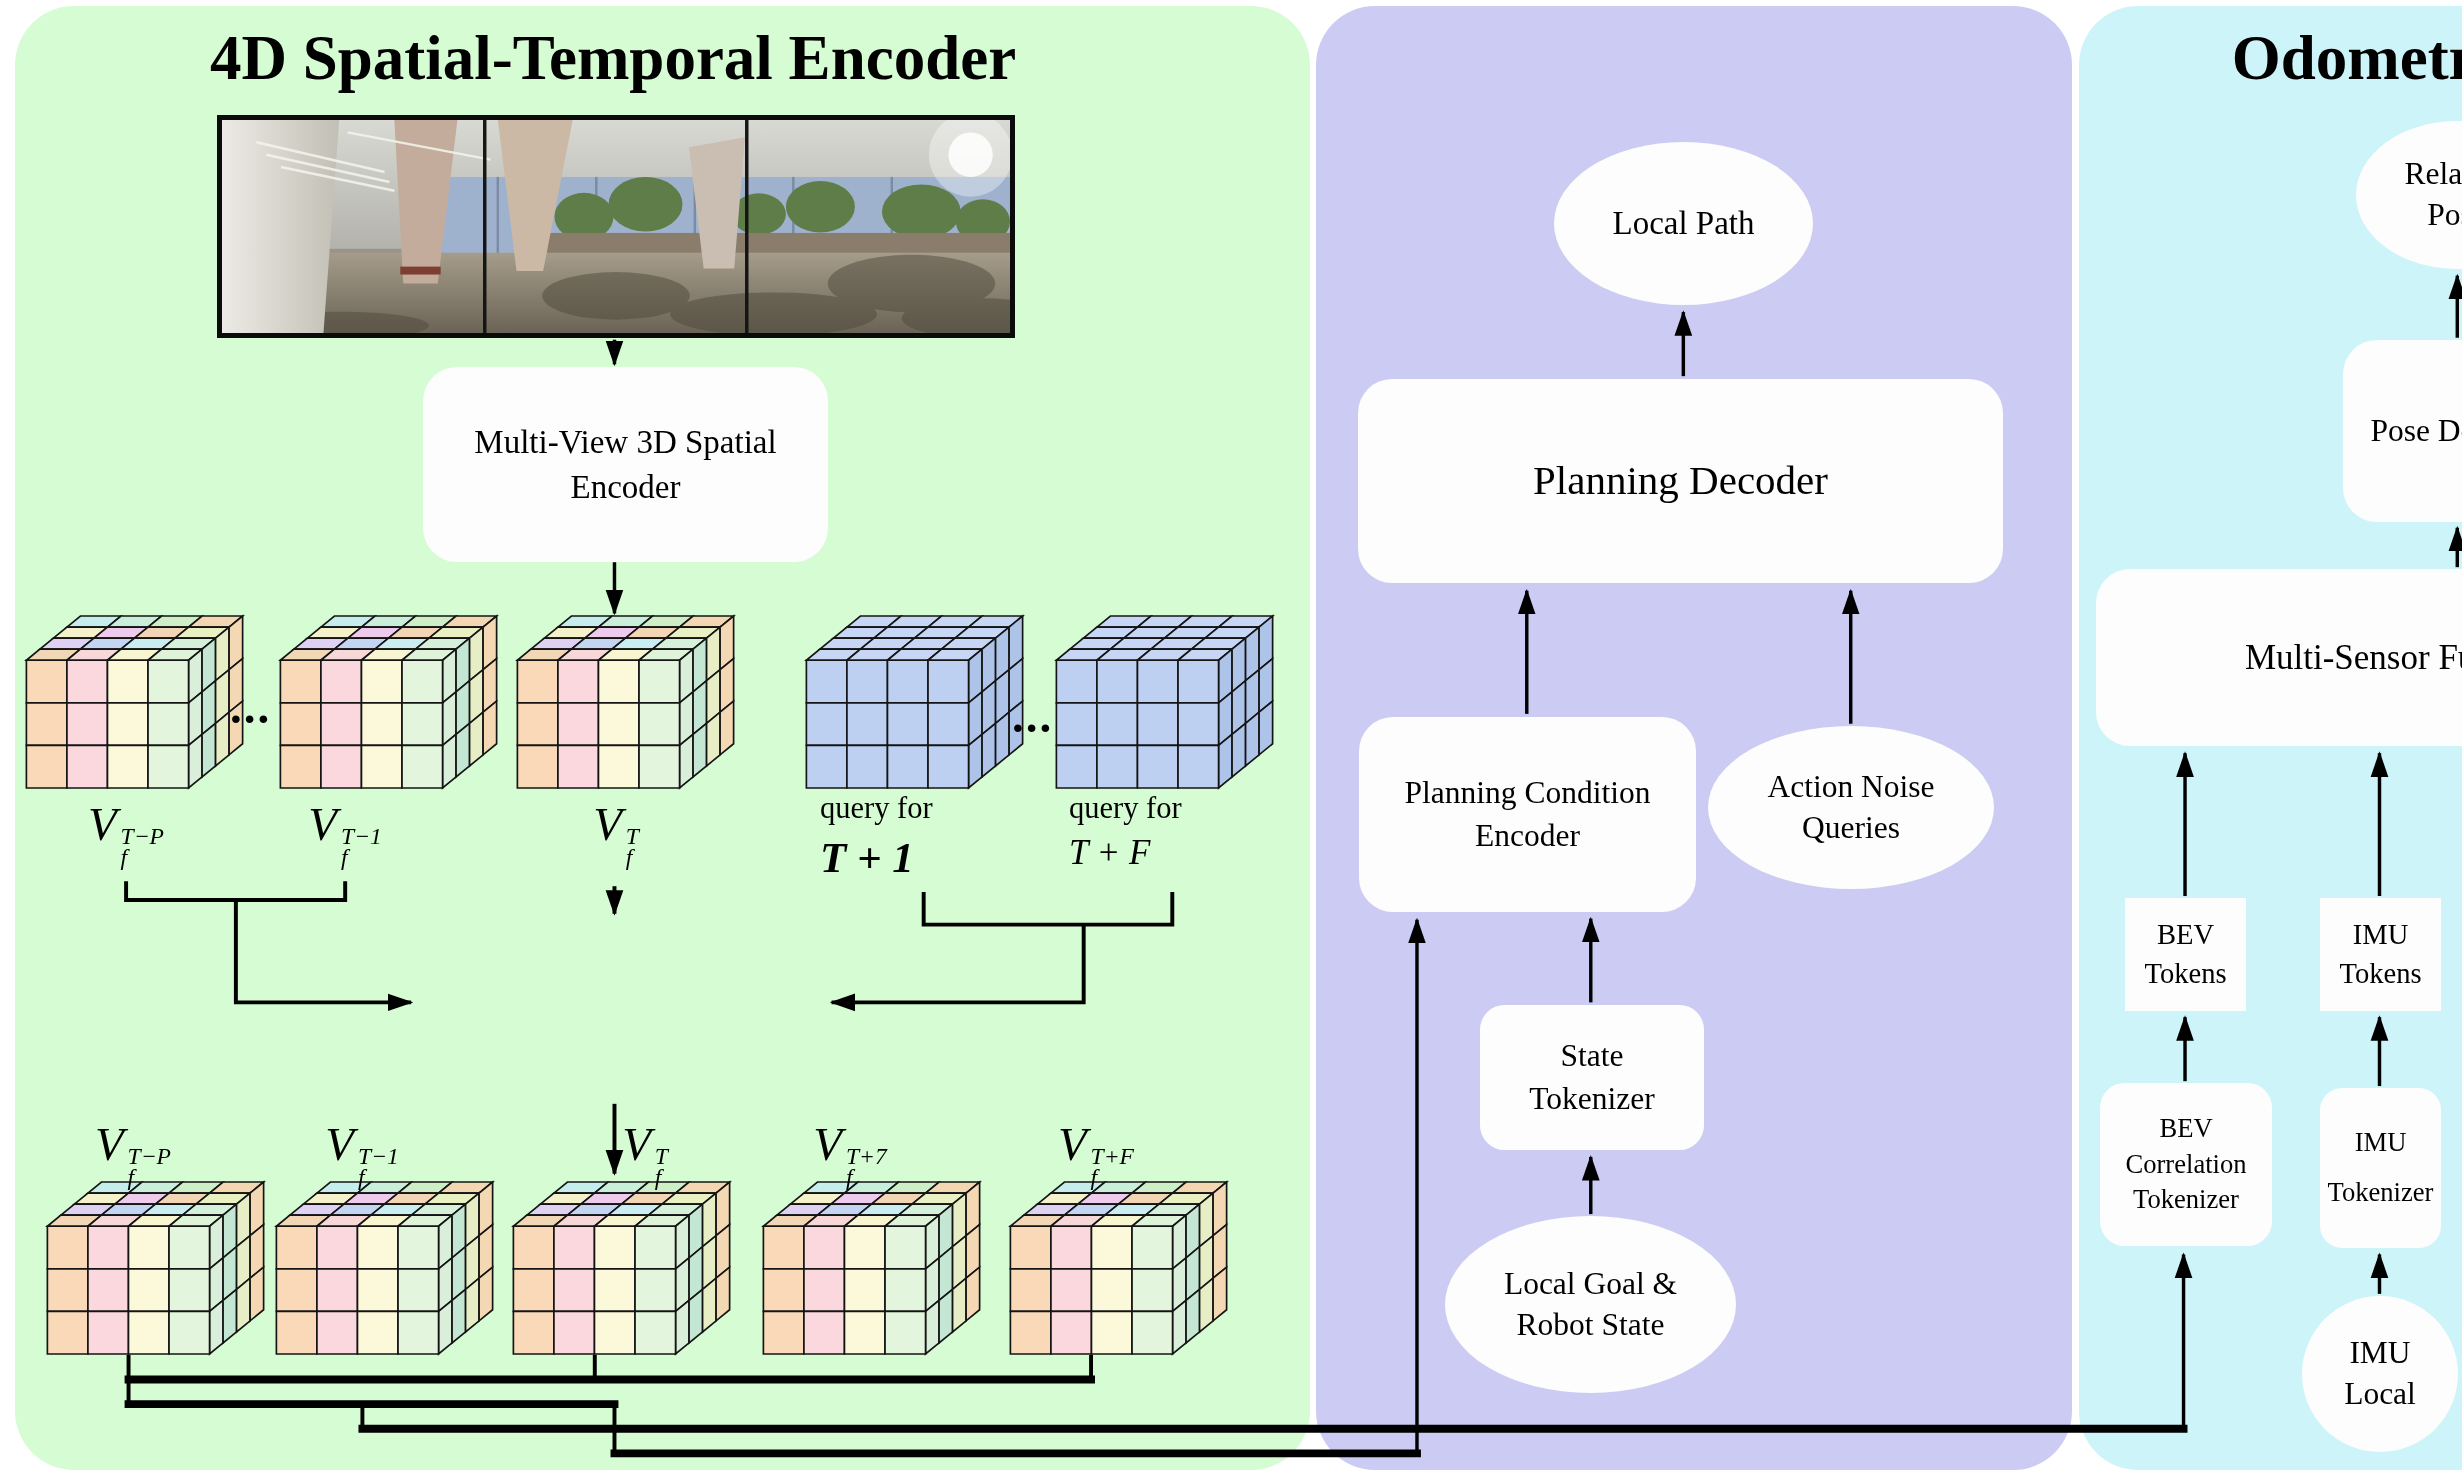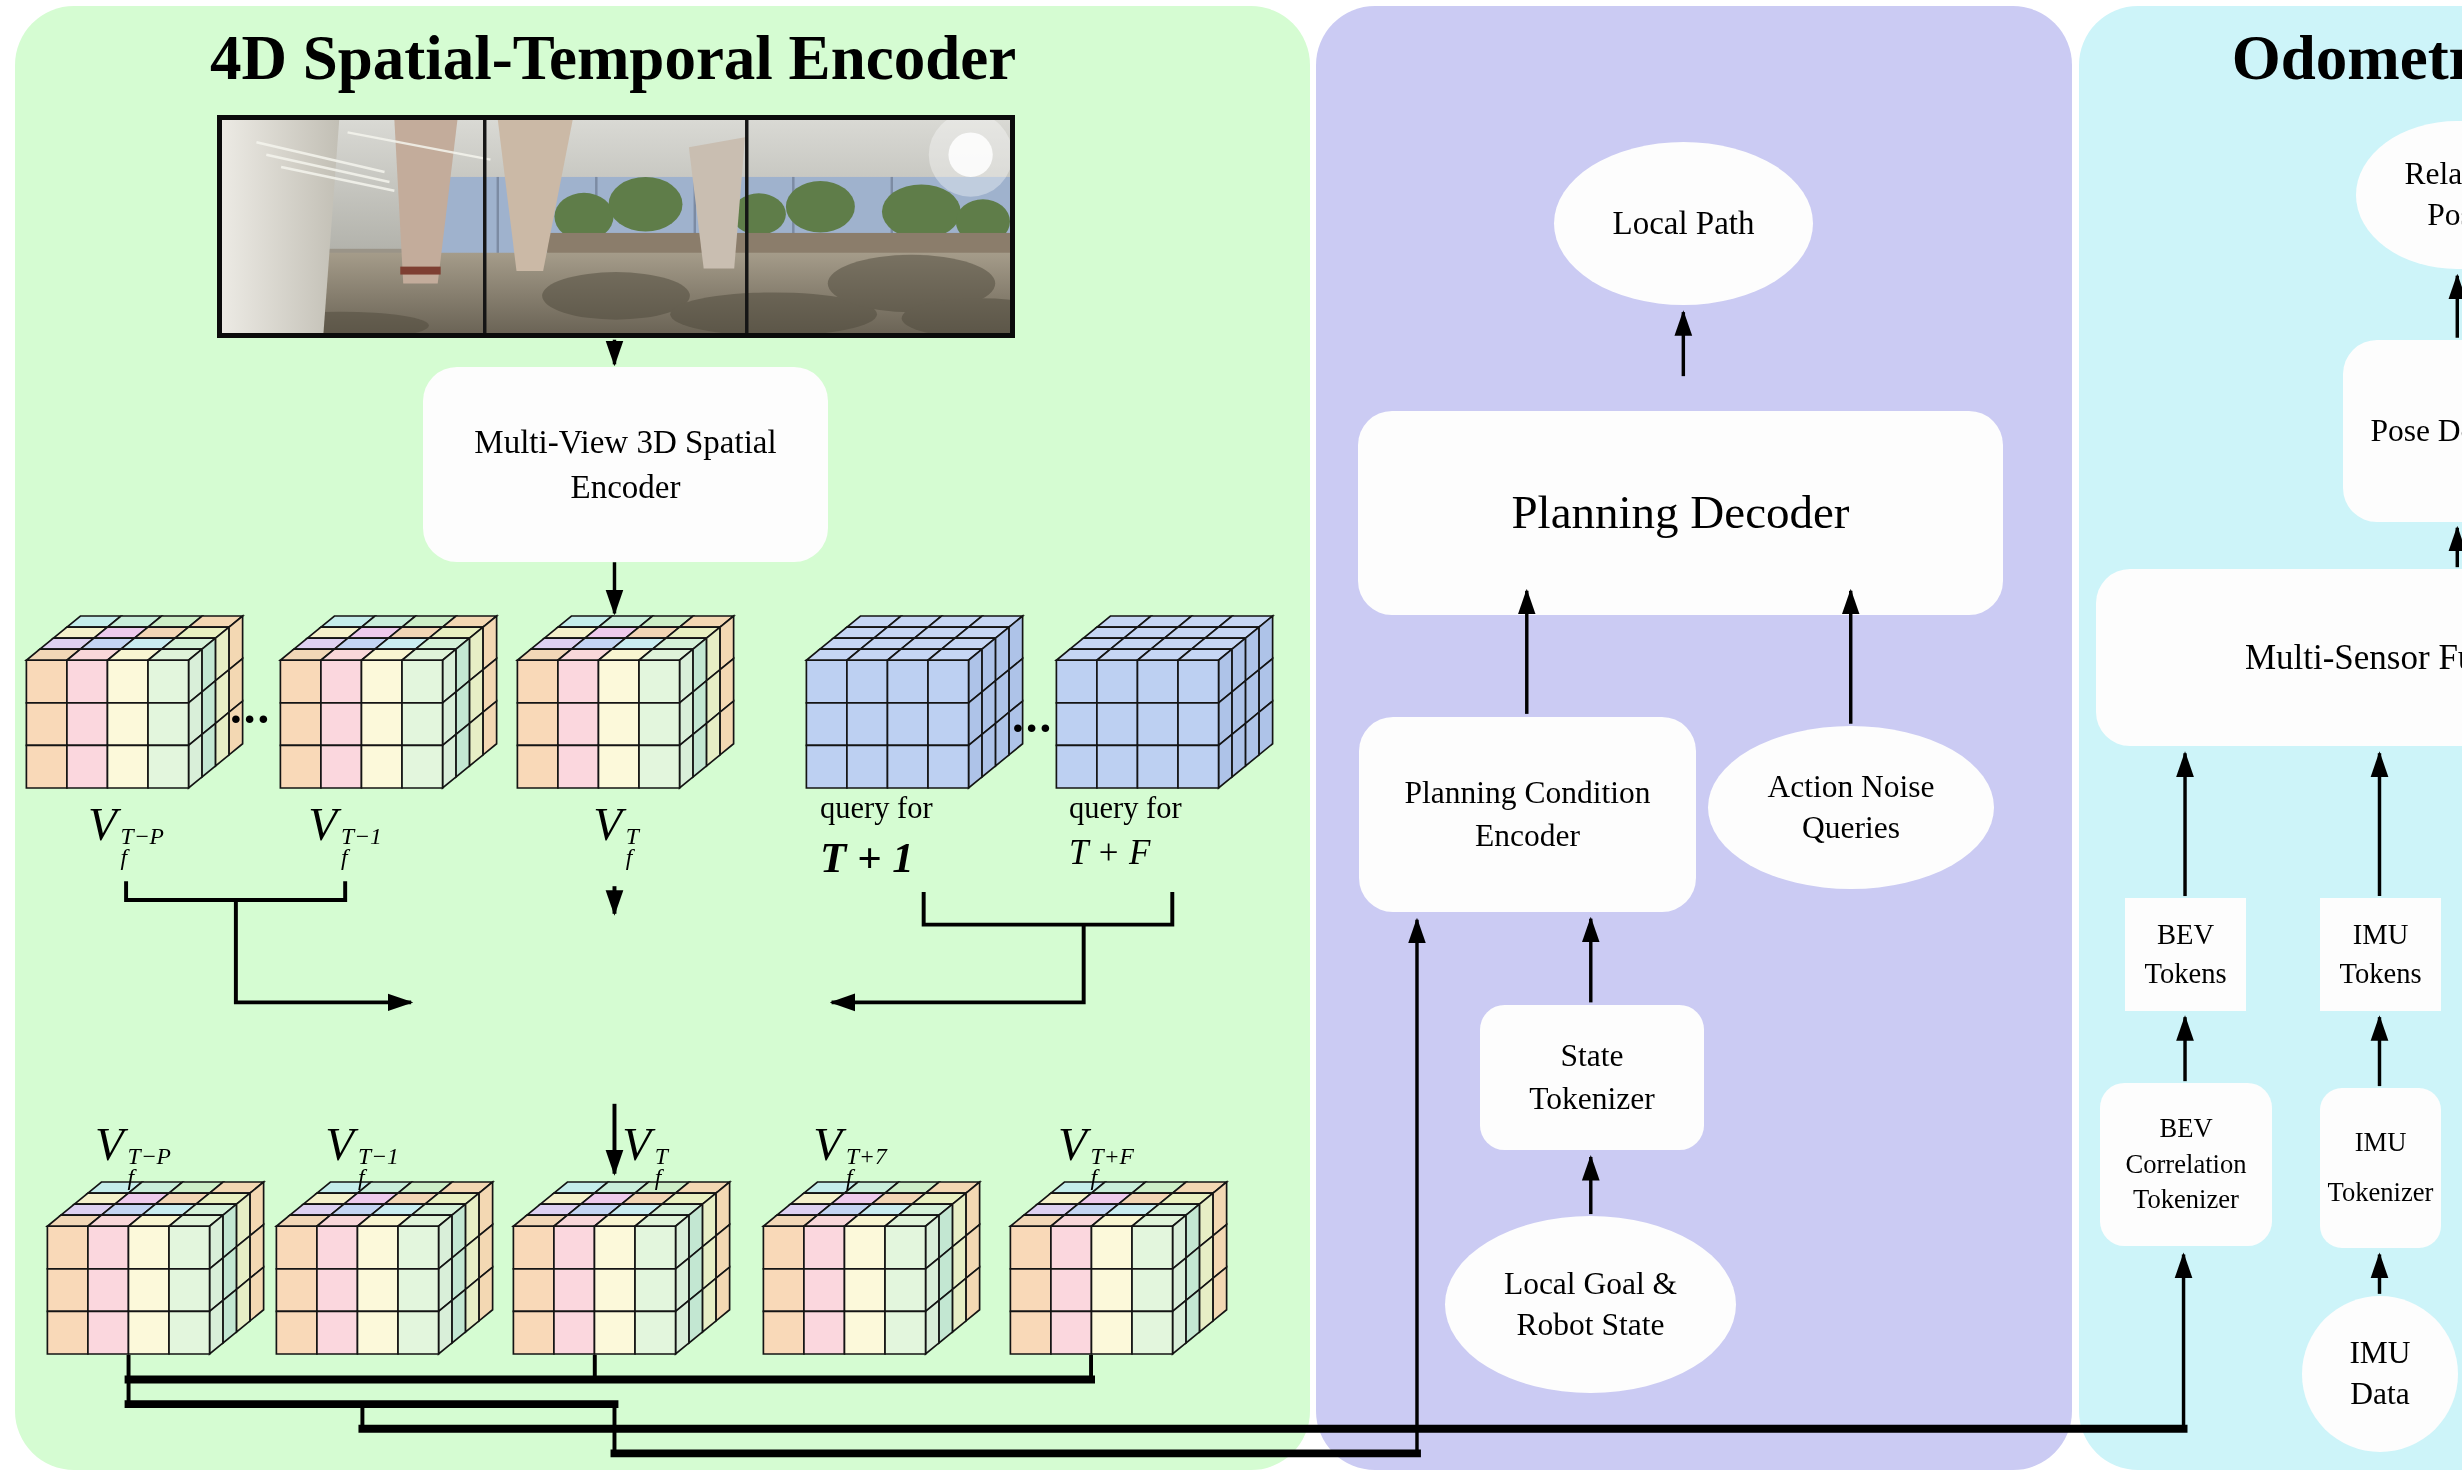--- a/index.html
+++ b/index.html
@@ -22,21 +22,21 @@
   .vlabel{position:absolute;z-index:2;text-align:center;white-space:nowrap;}
   .vbase{font-style:italic;font-size:47px;}
   .ss{display:inline-flex;flex-direction:column;align-items:flex-start;vertical-align:-3.9px;
       line-height:0.9;font-size:23.6px;font-style:italic;margin-left:3.9px;}
   .qlabel{position:absolute;z-index:2;text-align:left;font-size:30.5px;line-height:1.35;}
   .qmath{font-style:italic;}
   .dots{position:absolute;z-index:2;font-size:47px;font-weight:bold;letter-spacing:2px;}
   .photo{position:absolute;left:217px;top:115px;width:798px;height:223px;z-index:2;
          border:5.9px solid #0b0b0b;box-sizing:border-box;background:#9a9488;}
   .photo svg{display:block;width:100%;height:100%;}
-  .f84{font-size:47px;margin-top:32px;} .f72{font-size:35px;} .f68{font-size:33px;} .f64{font-size:31.5px;}
+  .f84{font-size:41px;} .f72{font-size:35px;} .f68{font-size:33px;} .f64{font-size:31.5px;}
   .f58{font-size:28.6px;} .f54{font-size:26.6px;}
 </style>
 </head>
 <body>
 
 <div id="canvas">
 
   <div class="panel" id="panel-encoder" style="background: rgb(213, 252, 210);"></div>
   <div class="panel" id="panel-planning" style="background: rgb(203, 203, 243);"></div>
   <div class="panel" id="panel-odometry" style="background: rgb(205, 244, 249);"></div>
@@ -661,21 +661,21 @@
     <span>Tokenizer</span>
   </div>
   <div class="box f54" style="left:2320px;top:1088px;width:121px;height:160px;border-radius:22px;">
     <span>IMU</span>
     <span style="height:14.8px;"></span>
     <span>Tokenizer</span>
   </div>
 
   <div class="ellipse f64" style="left:2302px;top:1296px;width:156px;height:156px;">
     <span>IMU</span>
-    <span>Data</span>
+    <span>Local</span>
   </div>
 
   <svg class="overlay" viewBox="0 0 5750 3000">
     <defs>
       <marker id="ah" markerUnits="userSpaceOnUse" markerWidth="52" markerHeight="40" refX="48" refY="20" orient="auto">
         <path d="M0,2 L52,20 L0,38 z" fill="#000"></path>
       </marker>
     </defs>
     <g stroke="#000" fill="none">
 

